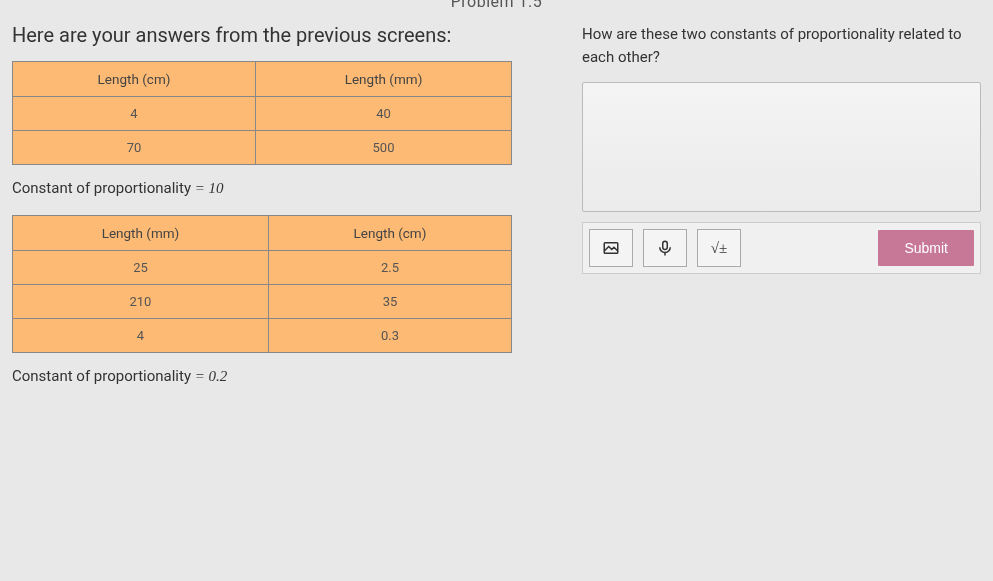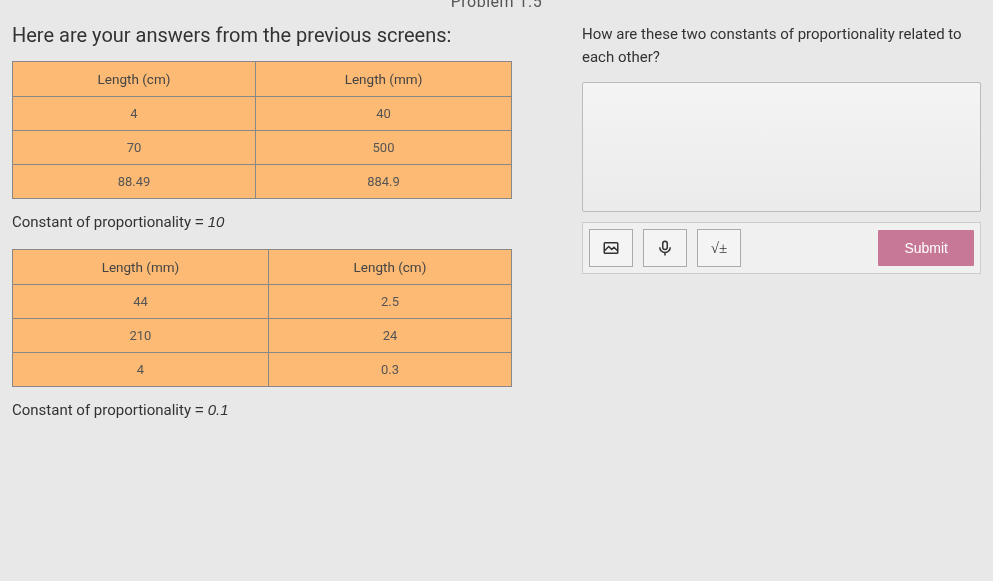--- a/index.html
+++ b/index.html
@@ -99,21 +99,21 @@
     .submit-btn {
       background: #c87897;
       color: #fff;
       border: none;
       padding: 10px 26px;
       font-size: 14px;
       cursor: pointer;
       border-radius: 1px;
     }
     .math {
-      font-family: Liberation Sans, sans-serif;
+      font-family: Liberation Serif, serif;
       font-style: italic;
     }
     .sqrt {
       font-family: "Times New Roman", serif;
     }
     .tool-row-wrap {
       border: 1px solid #ccc;
       padding: 6px;
       background: #f0f0f0;
       display: flex;
@@ -139,56 +139,52 @@
       </thead>
       <tbody>
         <tr>
           <td>4</td>
           <td>40</td>
         </tr>
         <tr>
           <td>70</td>
           <td>500</td>
         </tr>
-        <tr>
-          <td>88.49</td>
-          <td>884.9</td>
-        </tr>
       </tbody>
     </table>
 
     <div class="cop">
       <span>Constant of proportionality </span><span class="math">= 10</span>
     </div>
 
     <table>
       <thead>
         <tr>
           <th>Length (mm)</th>
           <th>Length (cm)</th>
         </tr>
       </thead>
       <tbody>
         <tr>
-          <td>44</td>
+          <td>25</td>
           <td>2.5</td>
         </tr>
         <tr>
           <td>210</td>
-          <td>24</td>
+          <td>35</td>
         </tr>
         <tr>
           <td>4</td>
           <td>0.3</td>
         </tr>
       </tbody>
     </table>
 
     <div class="cop">
-      <span>Constant of proportionality </span><span class="math">= 0.1</span>
+      <span>Constant of proportionality </span><span class="math">= 0.2</span>
     </div>
   </div>
 
   <div class="right-col">
     <div class="question">How are these two constants of proportionality related to each other?</div>
 
     <div class="answer-box"></div>
 
     <div class="tool-row-wrap">
       <div class="tool-btn">

